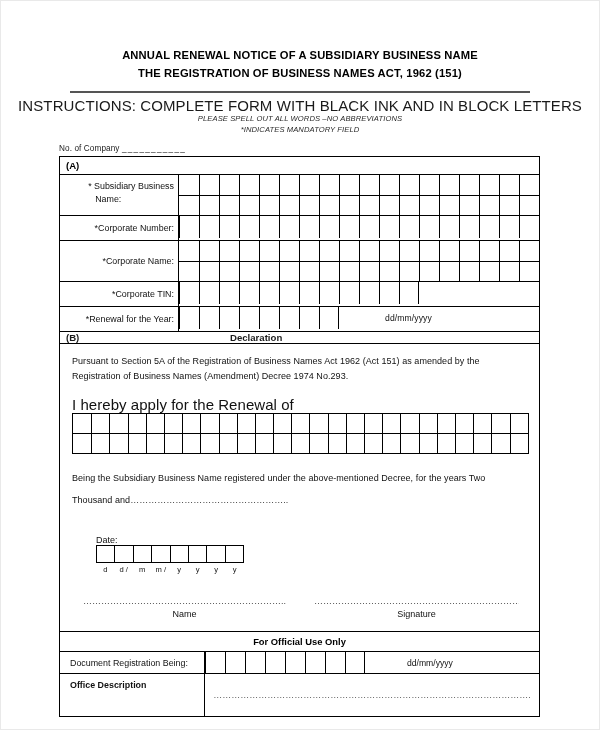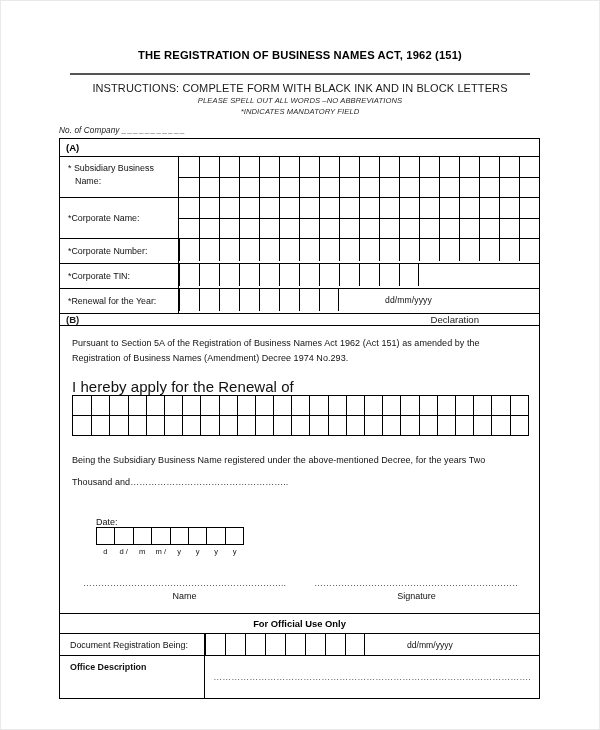--- a/index.html
+++ b/index.html
@@ -42,40 +42,39 @@
     height: 2px;
     background: #555;
     margin: 9px auto 0 auto;
   }
 
   .instructions {
     text-align: center;
     margin-top: 6px;
   }
   .instr-main {
-    font-size: 11px;
+    font-size: 15px;
     color: #1a1a1a;
     letter-spacing: 0.1px;
     line-height: 14px;
   }
   .instr-sub {
     font-size: 7.6px;
     font-style: italic;
     color: #2a2a2a;
     line-height: 11px;
     letter-spacing: 0.1px;
   }
 
   .nocompany {
     margin: 9px 0 3px 58px;
     font-size: 8.2px;
     color: #222;
     letter-spacing: 0.1px;
     white-space: nowrap;
-    font-style: italic;
   }
   .nocompany .dashline {
     letter-spacing: -0.5px;
     font-size: 8.2px;
   }
 
   
   .form {
     position: relative;
     margin: 0 0 0 58px;
@@ -104,37 +103,38 @@
   }
   .sec-head-center .tag {
     font-size: 9.6px;
     font-weight: bold;
     padding-left: 6px;
     width: 170px;
     box-sizing: border-box;
   }
   .sec-head-center .mid {
     flex: 1;
-    text-align: right;
+    text-align: left;
     font-size: 9.6px;
-    font-weight: normal;
+    font-weight: bold;
     padding-right: 60px;
   }
 
   .lbl {
     width: 119px;
     min-width: 119px;
     box-sizing: border-box;
     font-size: 8.9px;
     color: #111;
     padding: 6px 4px 5px 8px;
     display: flex;
     align-items: center;
     border-right: 1.1px solid #000;
     line-height: 13px;
+    justify-content: flex-end;
   }
   .lbl.two-line { padding-top: 5px; align-items: flex-start; }
 
   .cells {
     flex: 1;
     display: flex;
     flex-direction: column;
   }
   .cellrow {
     display: flex;
@@ -325,20 +325,21 @@
     padding: 0 10px;
   }
   .lbl-off.tall { height: 42px; align-items: flex-start; padding-top: 6px; font-weight: bold; }
 </style>
 </head>
 <body>
 
 <div class="page">
 
   <div class="title-block">
+    <div class="title-line">ANNUAL RENEWAL NOTICE OF A SUBSIDIARY BUSINESS NAME</div>
     <div class="title-line">THE REGISTRATION OF  BUSINESS NAMES ACT, 1962 (151)</div>
   </div>
 
   <div class="rule"></div>
 
   <div class="instructions">
     <div class="instr-main">INSTRUCTIONS: COMPLETE FORM WITH BLACK INK AND IN BLOCK LETTERS</div>
     <div class="instr-sub">PLEASE SPELL OUT ALL WORDS –NO ABBREVIATIONS</div>
     <div class="instr-sub">*INDICATES MANDATORY FIELD</div>
   </div>
@@ -399,20 +400,44 @@
             <div class="cell"></div>
             <div class="cell"></div>
             <div class="cell"></div>
             <div class="cell"></div>
             <div class="cell"></div>
         </div>
       </div>
     </div>
 
     <div class="row">
+      <div class="lbl">*Corporate Number:</div>
+      <div class="cells-inline">
+        <div class="cell"></div>
+          <div class="cell"></div>
+          <div class="cell"></div>
+          <div class="cell"></div>
+          <div class="cell"></div>
+          <div class="cell"></div>
+          <div class="cell"></div>
+          <div class="cell"></div>
+          <div class="cell"></div>
+          <div class="cell"></div>
+          <div class="cell"></div>
+          <div class="cell"></div>
+          <div class="cell"></div>
+          <div class="cell"></div>
+          <div class="cell"></div>
+          <div class="cell"></div>
+          <div class="cell"></div>
+          <div class="cell"></div>
+      </div>
+    </div>
+
+    <div class="row">
       <div class="lbl">*Corporate Name:</div>
       <div class="cells">
         <div class="cellrow">
           <div class="cell"></div>
             <div class="cell"></div>
             <div class="cell"></div>
             <div class="cell"></div>
             <div class="cell"></div>
             <div class="cell"></div>
             <div class="cell"></div>
@@ -441,44 +466,20 @@
             <div class="cell"></div>
             <div class="cell"></div>
             <div class="cell"></div>
             <div class="cell"></div>
             <div class="cell"></div>
             <div class="cell"></div>
             <div class="cell"></div>
             <div class="cell"></div>
             <div class="cell"></div>
         </div>
-      </div>
-    </div>
-
-    <div class="row">
-      <div class="lbl">*Corporate Number:</div>
-      <div class="cells-inline">
-        <div class="cell"></div>
-          <div class="cell"></div>
-          <div class="cell"></div>
-          <div class="cell"></div>
-          <div class="cell"></div>
-          <div class="cell"></div>
-          <div class="cell"></div>
-          <div class="cell"></div>
-          <div class="cell"></div>
-          <div class="cell"></div>
-          <div class="cell"></div>
-          <div class="cell"></div>
-          <div class="cell"></div>
-          <div class="cell"></div>
-          <div class="cell"></div>
-          <div class="cell"></div>
-          <div class="cell"></div>
-          <div class="cell"></div>
       </div>
     </div>
 
     <div class="row">
       <div class="lbl">*Corporate TIN:</div>
       <div class="cells-inline">
         <div class="cell"></div>
           <div class="cell"></div>
           <div class="cell"></div>
           <div class="cell"></div>

